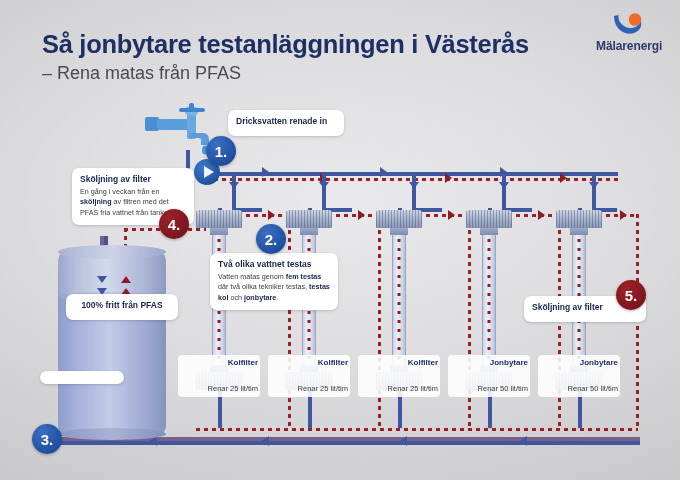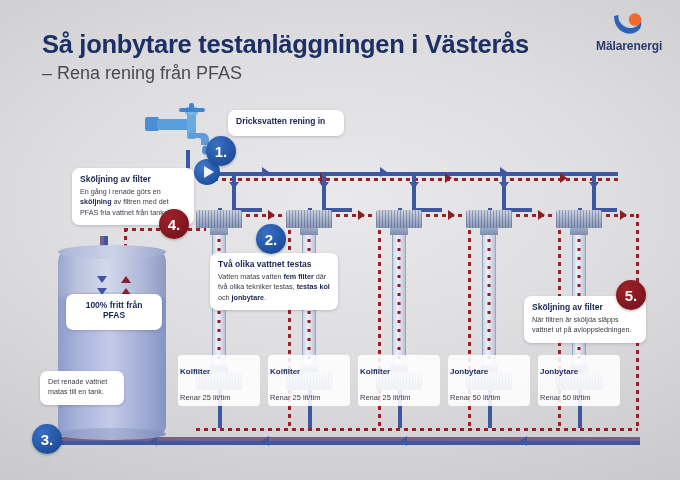--- a/index.html
+++ b/index.html
@@ -65,22 +65,22 @@
     background:linear-gradient(to bottom,#9daac5,#7e8cae);
   }
   .f-body {
     width:14px; margin:0 auto; position:relative;
     background:linear-gradient(to right,#cdd3e4 0%,#eceff6 35%,#d6dbe9 70%,#b9c1d8 100%);
     border-left:1px solid #9aa5c2; border-right:1px solid #9aa5c2;
   }
   .f-dots { position:absolute; left:50%; transform:translateX(-50%); top:4px; bottom:4px; width:3px;
     background-image:linear-gradient(to bottom,#8e1c24 0 3px, transparent 3px 9px);
     background-size:3px 9px; }
-  .f-label { position:absolute; width:82px; left:-18px; text-align:left;
-    background:rgba(255,255,255,.88); border-radius:4px; padding:12px 2px 4px; }
+  .f-label { position:absolute; width:82px; left:-18px; text-align:right;
+    background:rgba(255,255,255,.88); border-radius:4px; padding:3px 2px 4px; }
   .f-name { font-size:8px; font-weight:bold; color:#1d2f63; }
   .f-rate { font-size:7.5px; color:#3b3b44; margin-top:17px; }
 
   
   .tank { position:absolute; left:58px; top:252px; width:108px; height:182px; }
   .tank-body {
     position:absolute; inset:0;
     background:linear-gradient(to right,#9aa6cb 0%,#b9c2de 18%,#d3d9ec 45%,#aeb8d8 78%,#8e9ac3 100%);
     border-radius:6px/10px;
   }
@@ -133,21 +133,21 @@
   }
   .pump i { width:0;height:0; border-top:6px solid transparent; border-bottom:6px solid transparent;
             border-left:10px solid #eef3fb; margin-left:3px; }
 </style>
 </head>
 <body>
 
 <div class="stage">
 
   <div class="title">Så jonbytare testanläggningen i Västerås</div>
-  <div class="subtitle">– Rena rening från PFAS</div>
+  <div class="subtitle">– Rena matas från PFAS</div>
 
   <div class="logo">
     <div class="logo-mark">
       <svg width="34" height="26" viewBox="0 0 34 26">
         <path d="M2 4 C2 18, 14 24, 22 21 C28 19, 30 14, 29 9 C26 16, 18 18, 12 14 C7.5 11, 6 7, 6.5 3 Z" fill="#2f62b4"></path>
         <circle cx="23" cy="7.5" r="6.3" fill="#f1692b"></circle>
       </svg>
     </div>
     <div class="logo-word">Mälarenergi</div>
   </div>
@@ -325,48 +325,46 @@
     <div class="tank-top"></div>
     <div class="tank-bottom"></div>
   </div>
 
   <div class="arrow arr-down" style="left:97px; top:276px;"></div>
   <div class="arrow arr-down" style="left:97px; top:288px;"></div>
   <div class="arrow arr-red-up" style="left:121px; top:276px;"></div>
   <div class="arrow arr-red-up" style="left:121px; top:288px;"></div>
 
   <div class="box" style="left:228px; top:110px; width:116px;">
-    <h4>Dricksvatten rening in</h4>
+    <h4>Dricksvatten renade in</h4>
   </div>
 
   <div class="box" style="left:210px; top:253px; width:128px;">
     <h4>Två olika vattnet testas</h4>
     <p>
-      <span>Vatten matas vatten </span><b>fem filter</b><span> där två olika tekniker testas, </span><b>testas kol</b><span> och </span><b>jonbytare</b><span>.</span>
+      <span>Vatten matas genom </span><b>fem testas</b><span> där två olika tekniker testas, </span><b>testas kol</b><span> och </span><b>jonbytare</b><span>.</span>
     </p>
   </div>
 
   <div class="box" style="left:72px; top:168px; width:122px;">
     <h4>Sköljning av filter</h4>
     <p>
-      <span>En gång i renade görs en </span><b>sköljning</b><span> av filtren med det PFAS fria vattnet från tanken.</span>
+      <span>En gång i veckan från en </span><b>sköljning</b><span> av filtren med det PFAS fria vattnet från tanken.</span>
     </p>
   </div>
 
-  <div class="box center" style="left:66px; top:294px; width:96px;">
+  <div class="box center" style="left:66px; top:294px; width:112px;">
     <h4>100% fritt från PFAS</h4>
   </div>
 
   <div class="box" style="left:40px; top:371px; width:84px;">
-    <p>Det renade vattnet matas till en tank.</p>
   </div>
 
   <div class="box" style="left:524px; top:296px; width:122px;">
     <h4>Sköljning av filter</h4>
-    <p>När filtren är sköljda släpps vattnet ut på avloppsledningen.</p>
   </div>
 
   <div class="step blue" style="left:206px; top:136px; width:30px; height:30px;">1.</div>
   <div class="step blue" style="left:256px; top:224px; width:30px; height:30px;">2.</div>
   <div class="step blue" style="left:32px; top:424px; width:30px; height:30px;">3.</div>
   <div class="step red" style="left:159px; top:209px; width:30px; height:30px;">4.</div>
   <div class="step red" style="left:616px; top:280px; width:30px; height:30px;">5.</div>
 
 </div>
 

